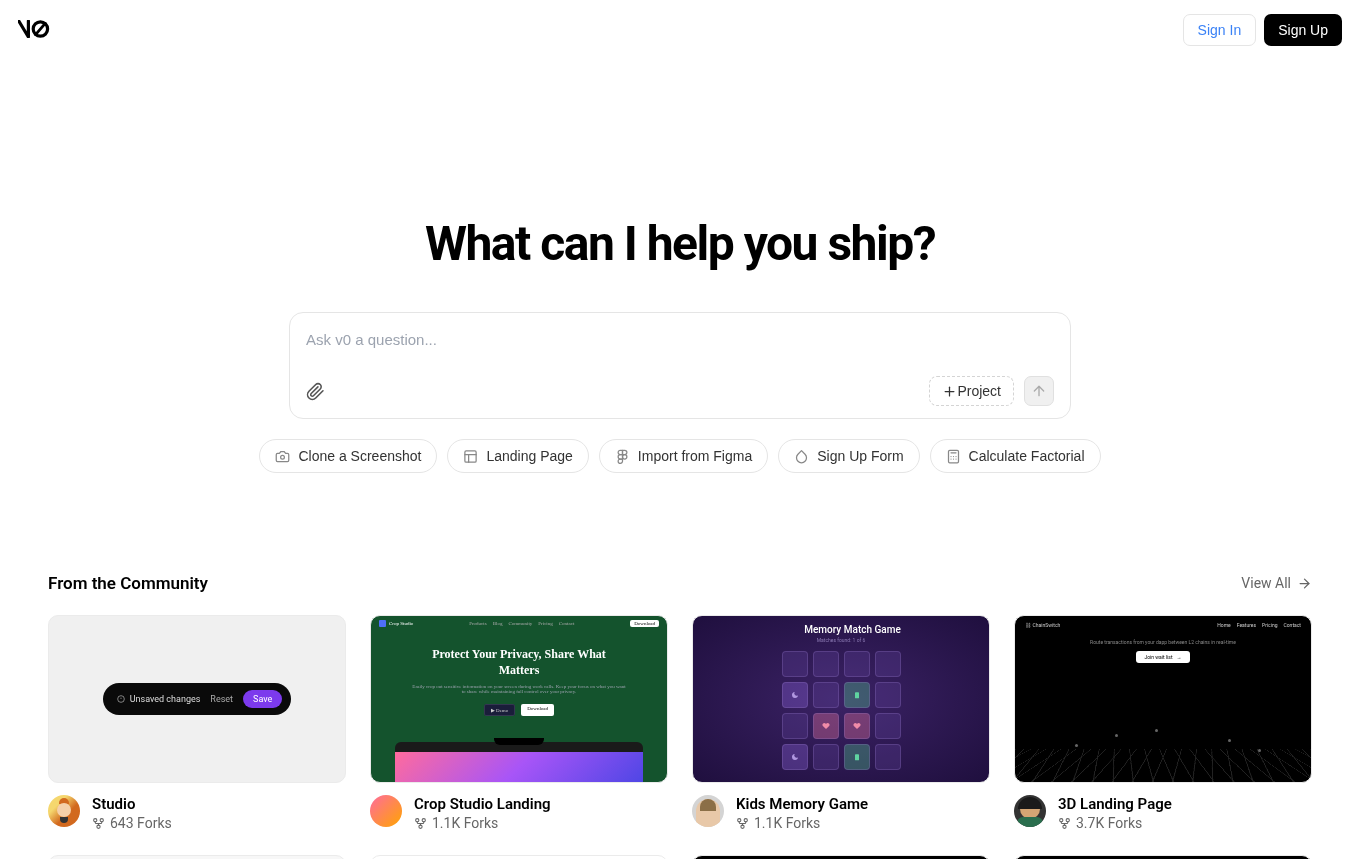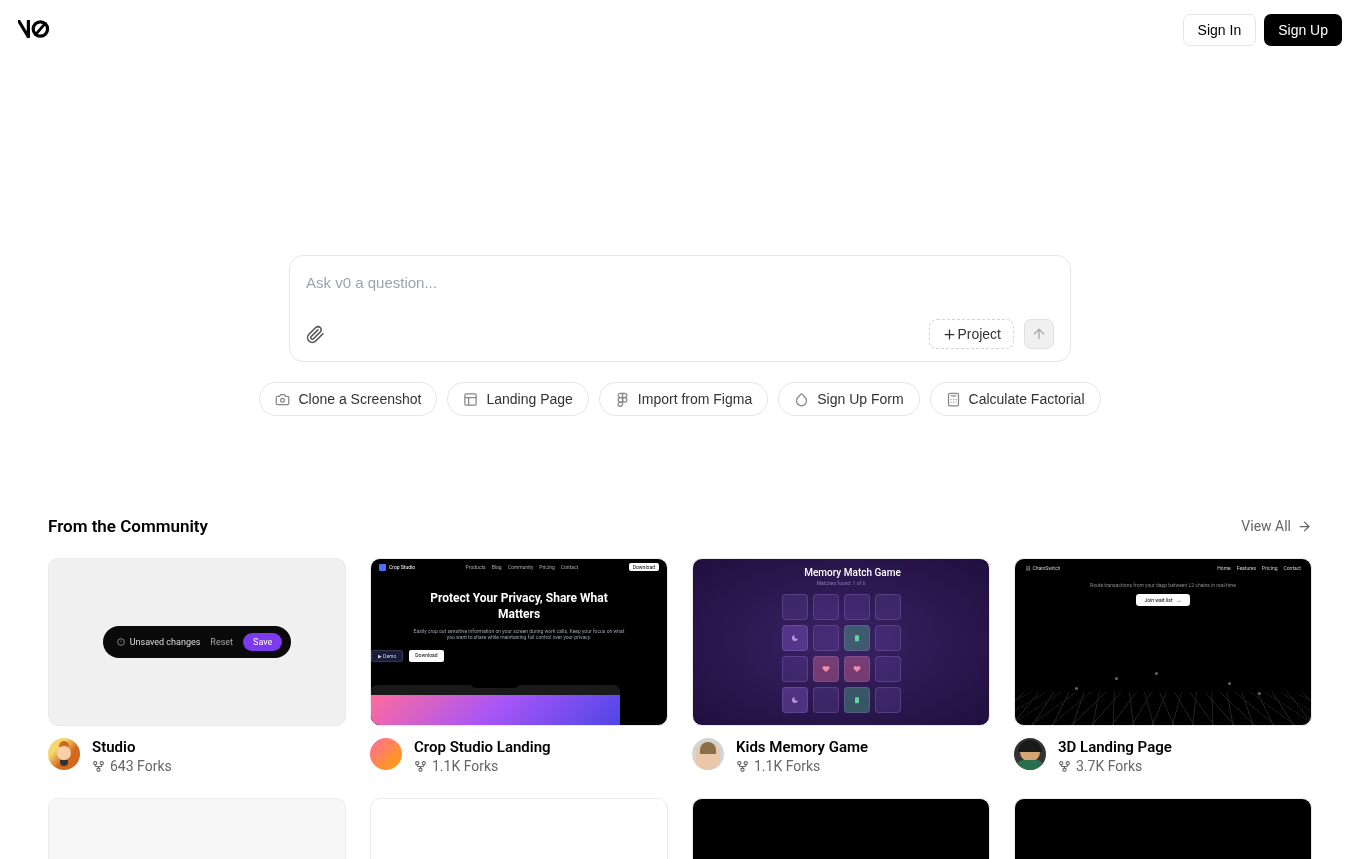--- a/index.html
+++ b/index.html
@@ -38,21 +38,21 @@
       border-radius: 7px;
       padding: 7px 14px;
       font-size: 14px;
       font-weight: 500;
       cursor: pointer;
       border: none;
     }
 
     .btn-signin {
       background: #fff;
-      color: #000000;
+      color: #3b82f6;
       border: 1px solid #e5e5e5;
     }
 
     .btn-signup {
       background: #000;
       color: #fff;
     }
 
     .hero {
       display: flex;
@@ -270,25 +270,27 @@
     .toast-pill .toast-reset { color: #aaa; }
     .toast-pill .toast-save {
       background: #7c3aed;
       color: #fff;
       padding: 4px 10px;
       border-radius: 14px;
     }
 
     
     .thumb-crop {
-      background: #000000;
+      background: #14532d;
       display: flex;
       flex-direction: column;
+      align-items: center;
       color: #fff;
       position: relative;
+      font-family: Liberation Serif, serif;
     }
     .crop-nav {
       width: 100%;
       padding: 4px 8px;
       display: flex;
       justify-content: space-between;
       align-items: center;
       font-size: 5px;
     }
     .crop-nav-links { display:flex; gap:6px; color:#aaa; }
@@ -396,20 +398,21 @@
       <line x1="22" y1="18" x2="34" y2="4" stroke="black" stroke-width="3.5" stroke-linecap="round"></line>
     </svg>
   </div>
   <div class="header-buttons">
     <button class="btn btn-signin">Sign In</button>
     <button class="btn btn-signup">Sign Up</button>
   </div>
 </header>
 
 <section class="hero">
+  <h1 class="hero-title">What can I help you ship?</h1>
 
   <div class="prompt-box">
     <input class="prompt-input" type="text" placeholder="Ask v0 a question..." style="">
     <div class="prompt-toolbar">
       <div class="toolbar-left">
         <button class="icon-btn">
           <svg width="19" height="19" viewBox="0 0 24 24" fill="none" stroke="currentColor" stroke-width="2" stroke-linecap="round" stroke-linejoin="round">
               <path d="m21.44 11.05-9.19 9.19a6 6 0 0 1-8.49-8.49l8.57-8.57A4 4 0 1 1 18 8.84l-8.59 8.57a2 2 0 0 1-2.83-2.83l8.49-8.48"></path>
             </svg>
         </button>

